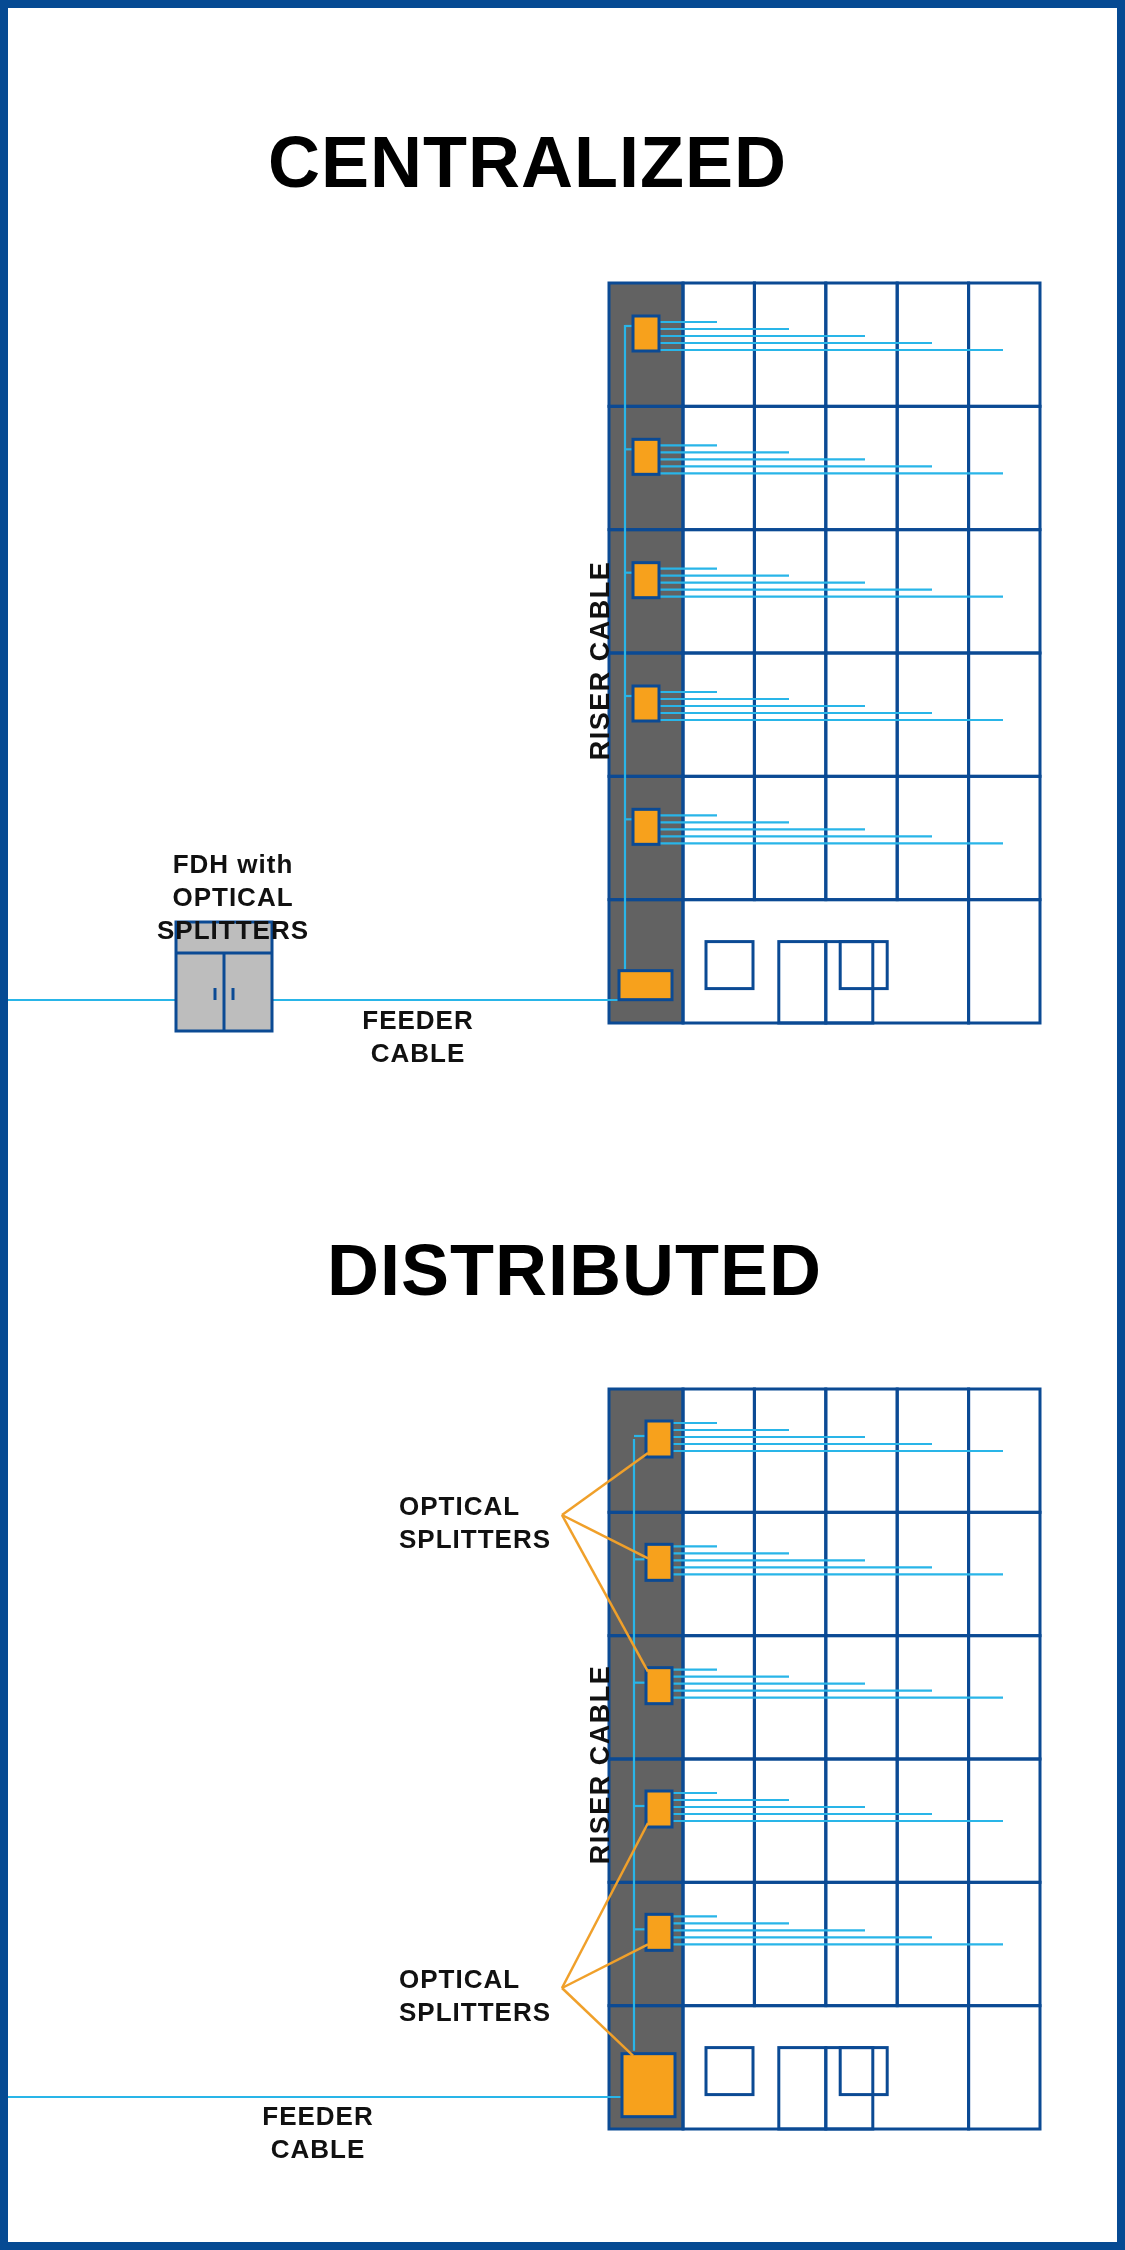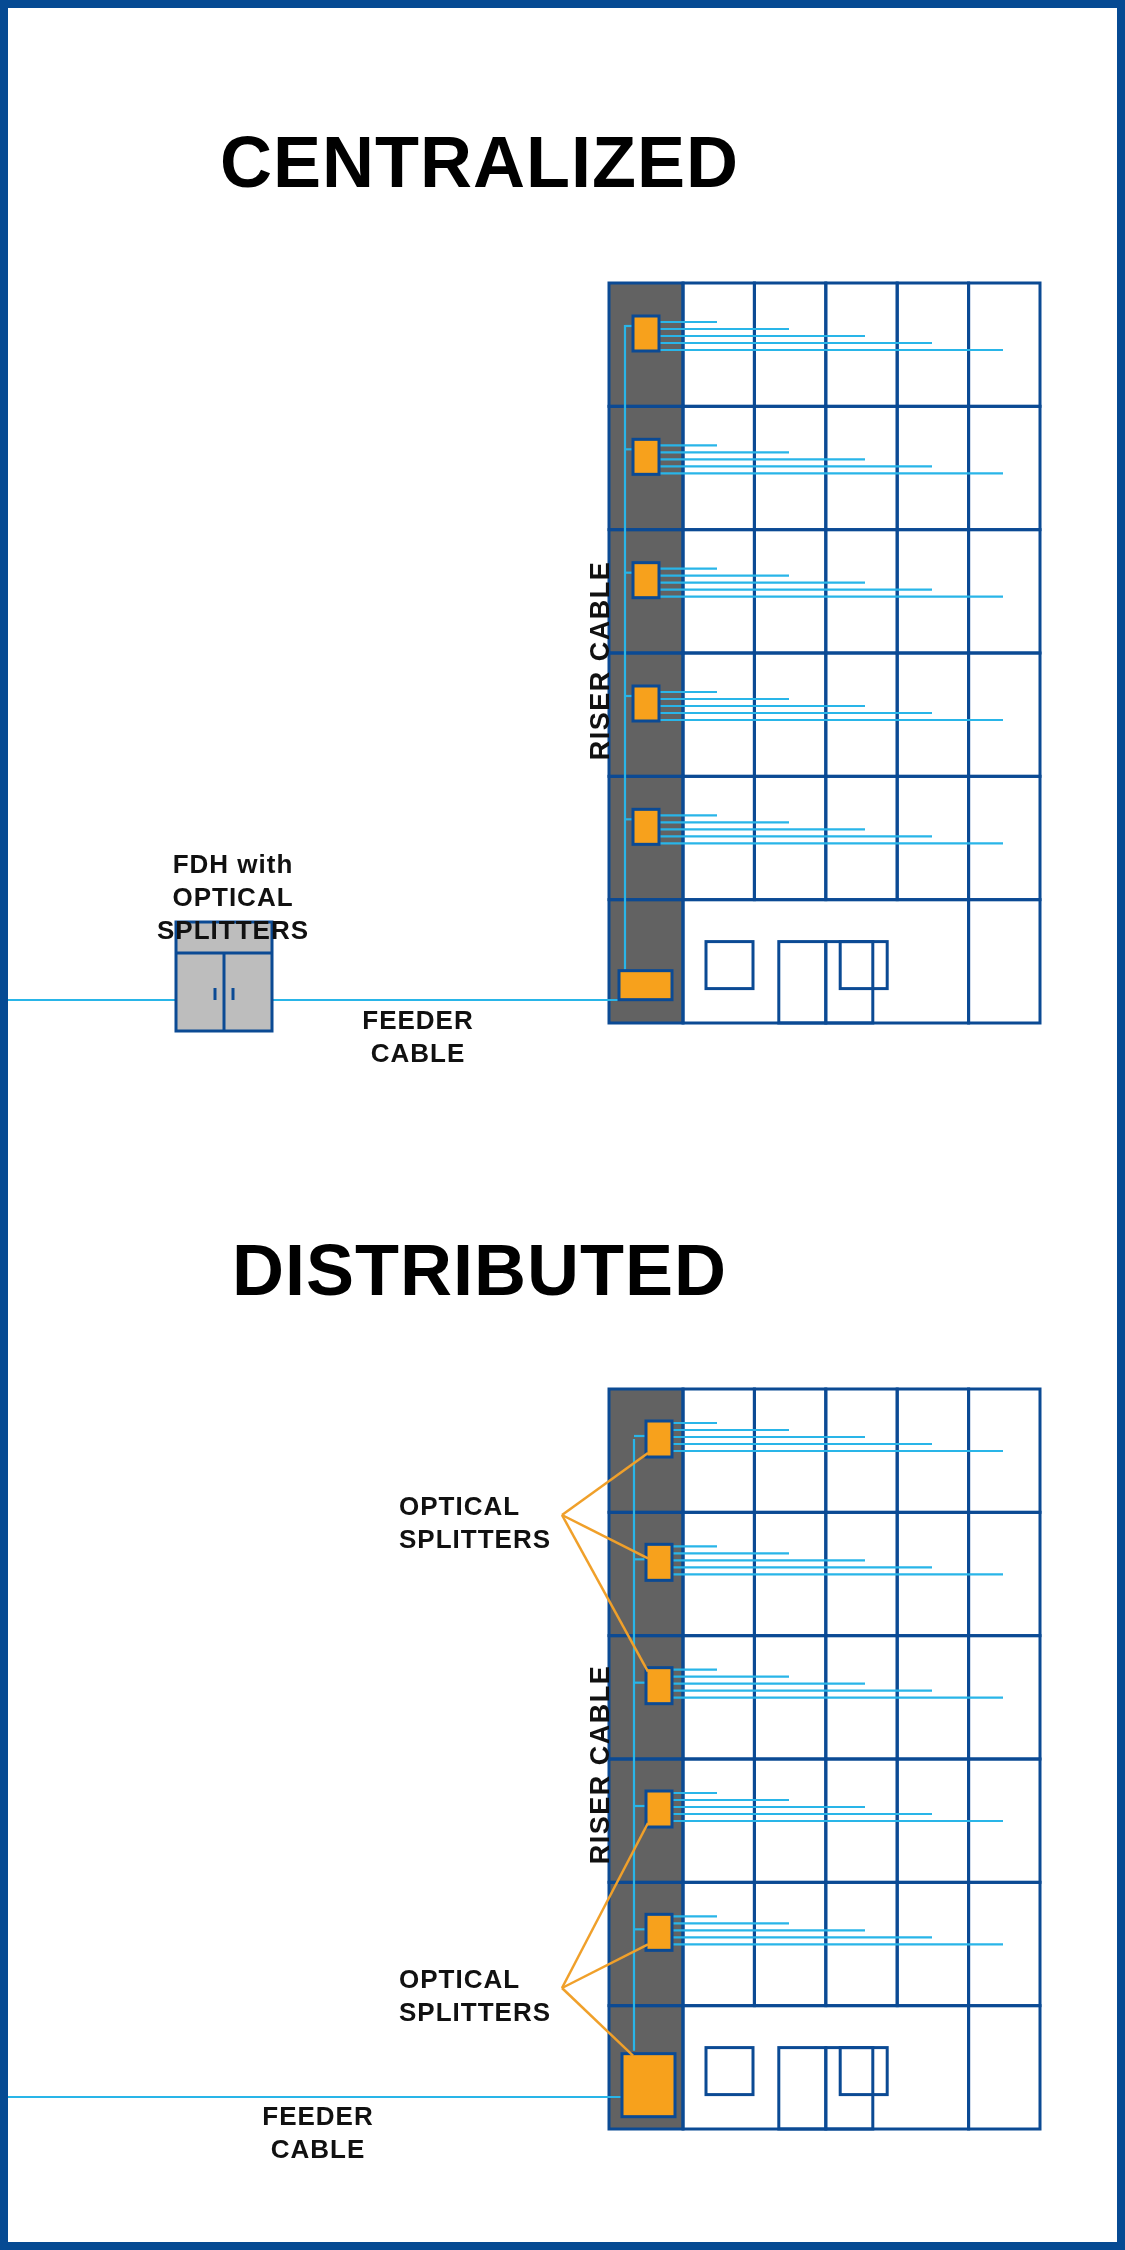--- a/index.html
+++ b/index.html
@@ -16,20 +16,21 @@
   #art { position: absolute; left: -8px; top: -8px; }
   .title {
     position: absolute;
     left: -8px; width: 959px;
     text-align: center;
     font-weight: 700;
     font-size: 72px;
     letter-spacing: 1px;
     color: #000000;
     line-height: 1;
+    padding-left: 48px;
   }
   .label {
     position: absolute;
     font-weight: 700;
     font-size: 26px;
     line-height: 33px;
     color: #111111;
     letter-spacing: 1px;
     white-space: nowrap;
   }
@@ -229,21 +230,21 @@
     <span class="ln">FDH with</span>
     <span class="ln">OPTICAL</span>
     <span class="ln">SPLITTERS</span>
   </div>
 
   <div class="label center" style="left:320px; top:966px; width:180px;">
     <span class="ln">FEEDER</span>
     <span class="ln">CABLE</span>
   </div>
 
-  <div class="title" style="top:1226px;">DISTRIBUTED</div>
+  <div class="title" style="top:1226px;margin-left:47px;">DISTRIBUTED</div>
 
   <div class="riser" style="left:472px; top:1741px; width:240px; text-align:center;">RISER CABLE</div>
 
   <div class="label" style="left:391px; top:1482px;">
     <span class="ln">OPTICAL</span>
     <span class="ln">SPLITTERS</span>
   </div>
 
   <div class="label" style="left:391px; top:1955px;">
     <span class="ln">OPTICAL</span>

